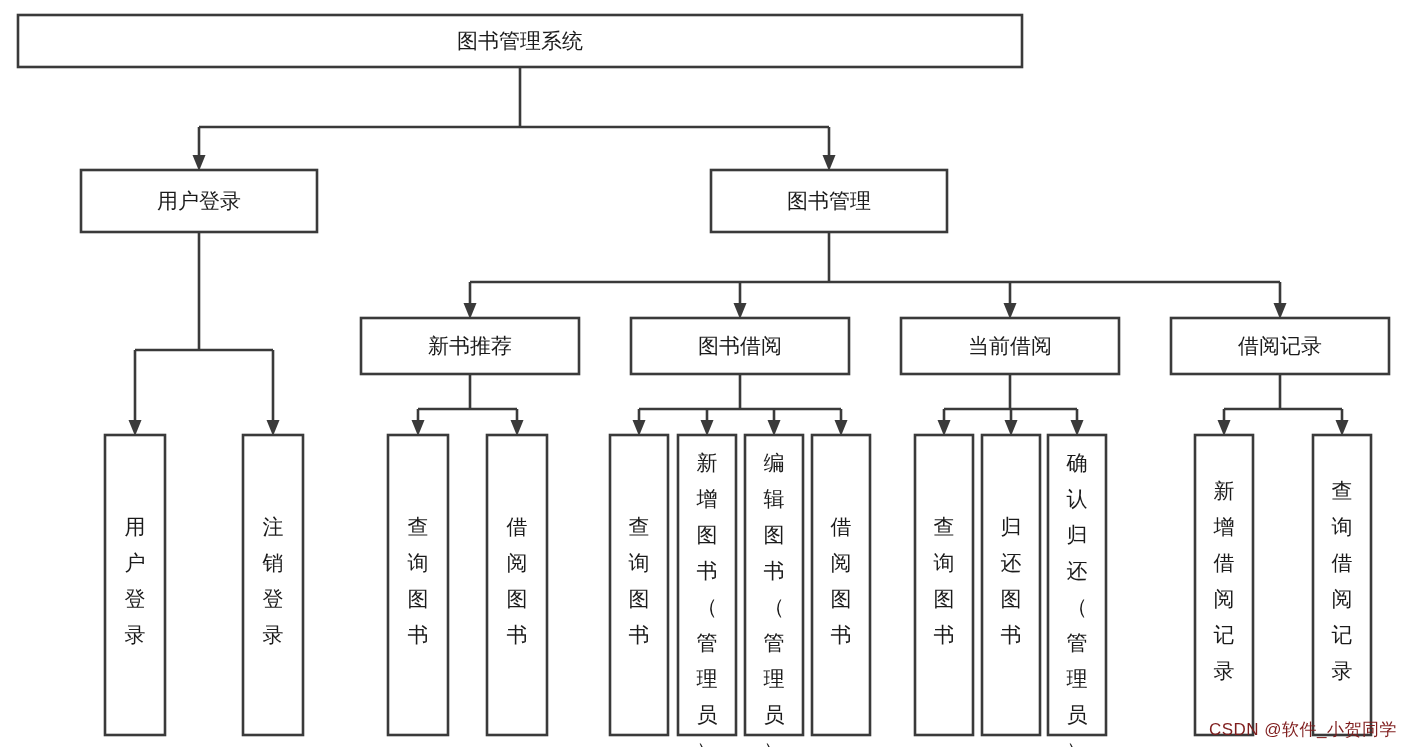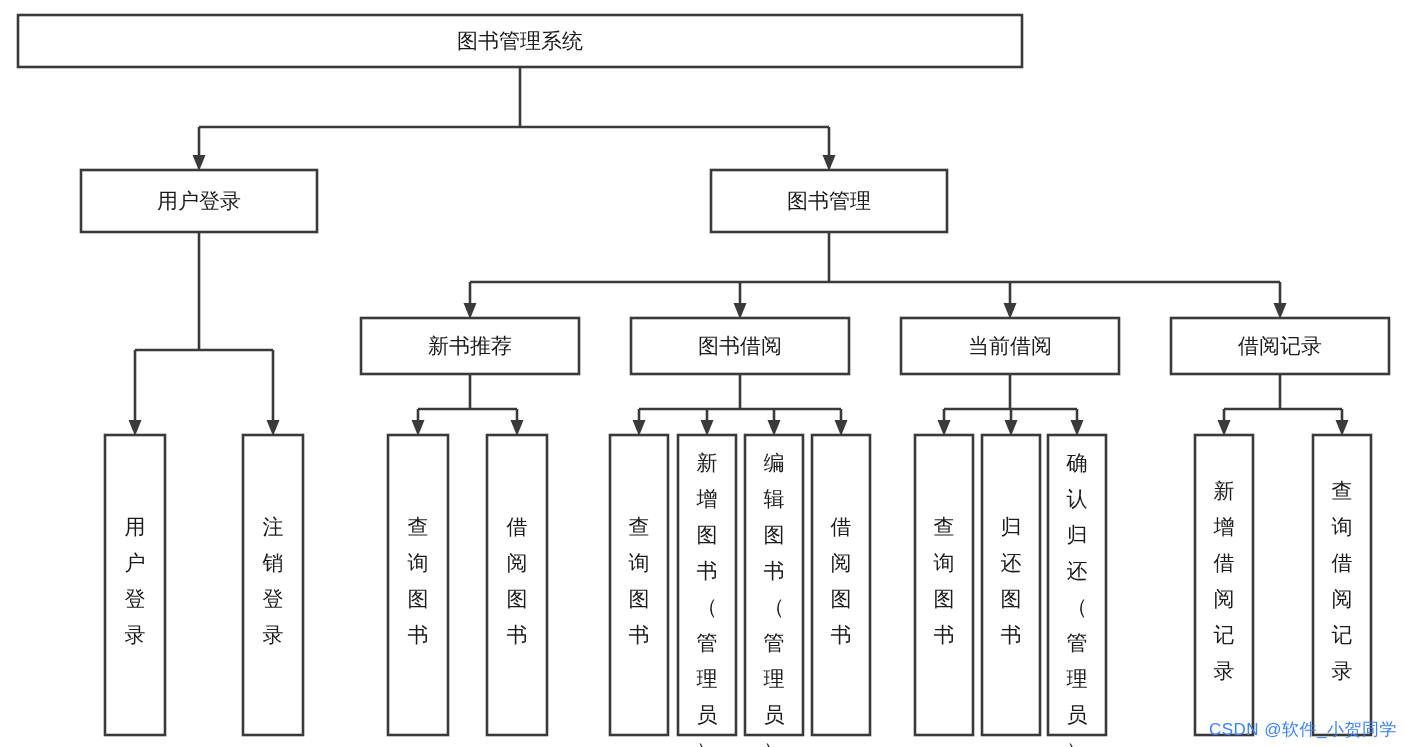--- a/index.html
+++ b/index.html
@@ -54,21 +54,21 @@
     font-size: 21px;
     fill: #1b1b1b;
     text-anchor: middle;
   }
   .watermark {
     position: absolute;
     right: 8px;
     bottom: 6px;
     font-family: "Liberation Sans", "DejaVu Sans", sans-serif;
     font-size: 17px;
-    color: #3b82f6;
+    color: #7f1d1d;
     letter-spacing: 0.5px;
     white-space: nowrap;
     pointer-events: none;
     text-align: right;
   }
 </style>
 </head>
 <body>
 
 <div id="diagram-root">

